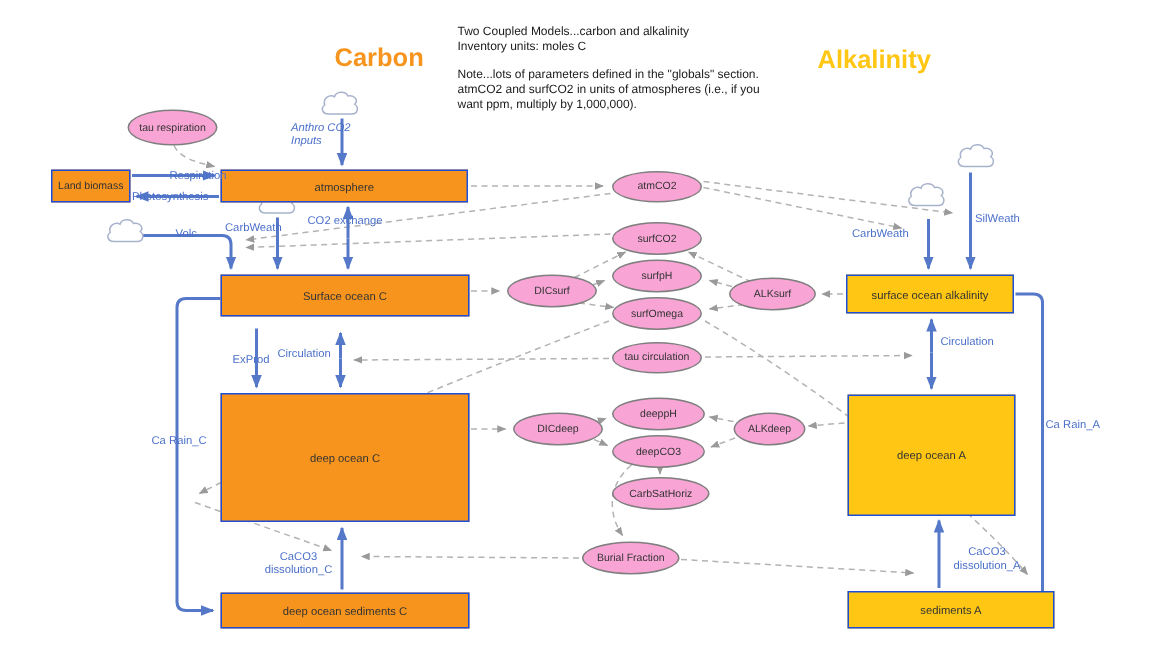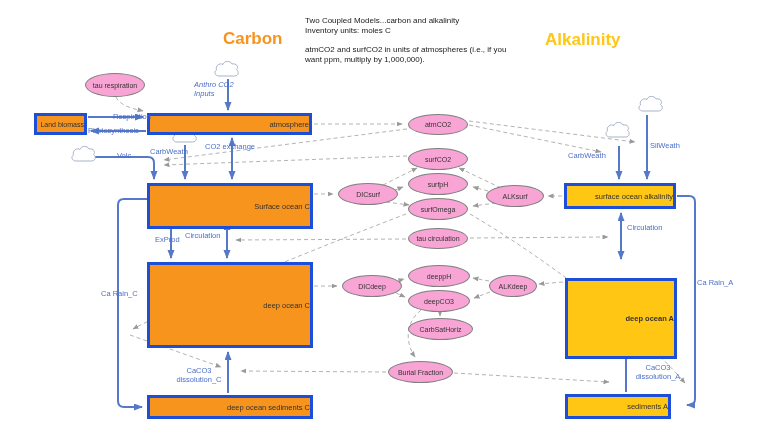--- a/index.html
+++ b/index.html
@@ -1,20 +1,20 @@
 <!DOCTYPE html>
 <html><head>
 <meta charset="utf-8">
 <style>
   html,body{margin:0;padding:0;background:#fff;}
   #canvas{position:relative;width:769px;height:443px;background:#fff;overflow:hidden;
           font-family:"Liberation Sans",sans-serif;}
   #wires{position:absolute;left:0;top:0;width:769px;height:443px;}
-  .stock{position:absolute;display:flex;align-items:center;justify-content:flex-end;
-         border:3px solid #1d4ed8;font-size:7.5px;color:#333;text-align:center;box-sizing:border-box;}
+  .stock{position:absolute;display:flex;align-items:center;justify-content:center;
+         border:1px solid #1d4ed8;font-size:7.5px;color:#333;text-align:center;box-sizing:border-box;}
   .stock.orange{background:#F7941E;}
   .stock.gold{background:#FFC613;}
   .conv{position:absolute;display:flex;align-items:center;justify-content:center;
         background:#F8A5D5;border:1px solid #7f7f7f;border-radius:50%;
         font-size:7px;color:#333;text-align:center;box-sizing:border-box;}
   .flowlabel{position:absolute;font-size:7.5px;color:#4a6fc9;white-space:nowrap;}
   .flowlabel.center{text-align:center;}
   .title{position:absolute;font-size:17px;font-weight:bold;white-space:nowrap;}
   .notes{position:absolute;left:305px;top:16px;width:270px;font-size:8px;line-height:10px;color:#1a1a1a;}
   .notes .gap{height:9px;}
@@ -108,46 +108,47 @@
     </g>
   </svg>
 
   <div class="title" style="left:223px;top:29px;color:#F7941E;">Carbon</div>
   <div class="title" style="left:545px;top:30px;color:#FFC613;">Alkalinity</div>
 
   <div class="notes">
     <div>Two Coupled Models...carbon and alkalinity</div>
     <div>Inventory units: moles C</div>
     <div class="gap"></div>
+    <div>Note...lots of parameters defined in the "globals" section.</div>
     <div>atmCO2 and surfCO2 in units of atmospheres (i.e., if you</div>
     <div>want ppm, multiply by 1,000,000).</div>
   </div>
 
   <div class="stock orange" style="left:34px;top:113px;width:53px;height:22px;">
     <span style="font-size:7px;">Land biomass</span>
     </div>
   <div class="stock orange" style="left:147px;top:113px;width:165px;height:22px;">
     <span>atmosphere</span>
     </div>
-  <div class="stock orange" style="left:147px;top:183px;width:166px;height:46px;">
+  <div class="stock orange" style="left:147px;top:183px;width:166px;height:28px;">
     <span>Surface ocean C</span>
     </div>
   <div class="stock orange" style="left:147px;top:262px;width:166px;height:86px;">
     <span>deep ocean C</span>
     </div>
   <div class="stock orange" style="left:147px;top:395px;width:166px;height:24px;">
     <span>deep ocean sediments C</span>
     </div>
   <div class="stock gold" style="left:564px;top:183px;width:112px;height:26px;">
     <span>surface ocean alkalinity</span>
     </div>
-  <div class="stock gold" style="left:565px;top:278px;width:112px;height:81px;font-weight:bold;">
+  <div class="stock gold" style="left:565px;top:263px;width:112px;height:81px;">
     <span>deep ocean A</span>
     </div>
-  <div class="stock gold" style="left:565px;top:394px;width:106px;height:25px;">
+  <div class="stock gold" style="left:565px;top:394px;width:138px;height:25px;">
     <span>sediments A</span>
     </div>
 
   <div class="conv" style="left:85px;top:73px;width:60px;height:24px;">
     <span>tau respiration</span>
     </div>
   <div class="conv" style="left:408px;top:114px;width:60px;height:21px;">
     <span>atmCO2</span>
     </div>
   <div class="conv" style="left:408px;top:148px;width:60px;height:22px;">

